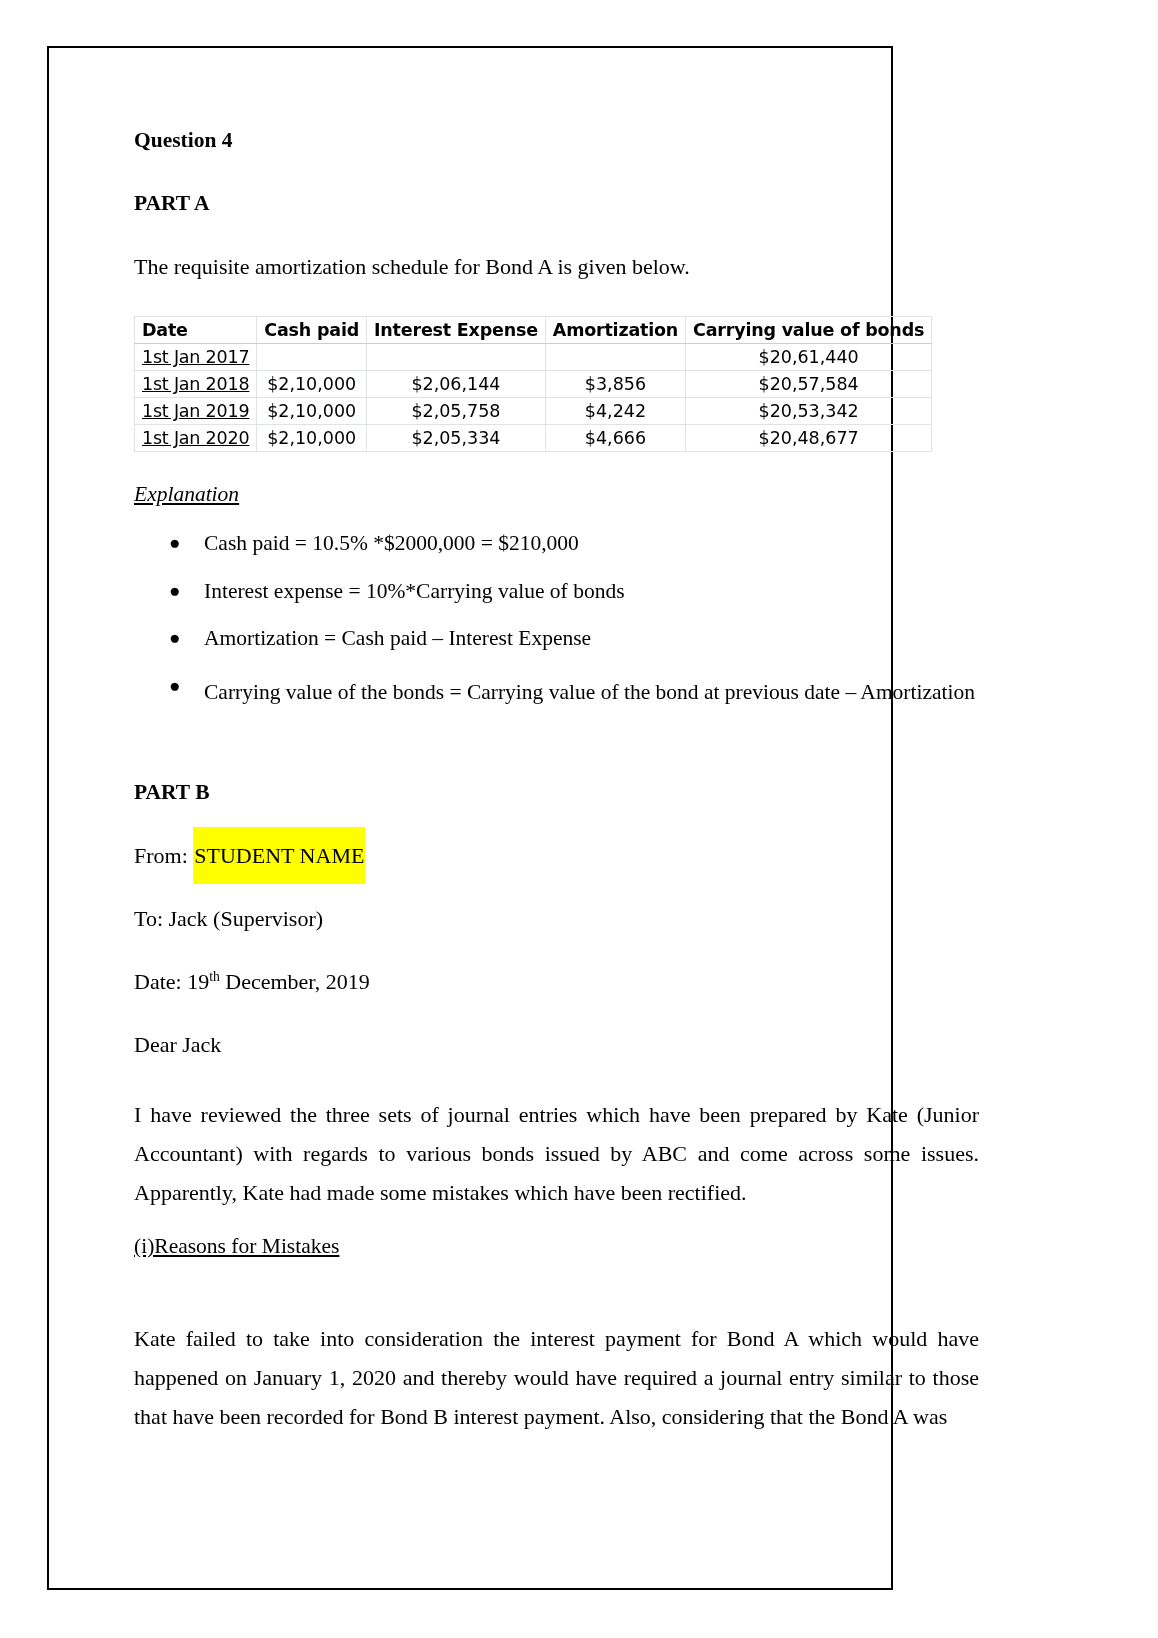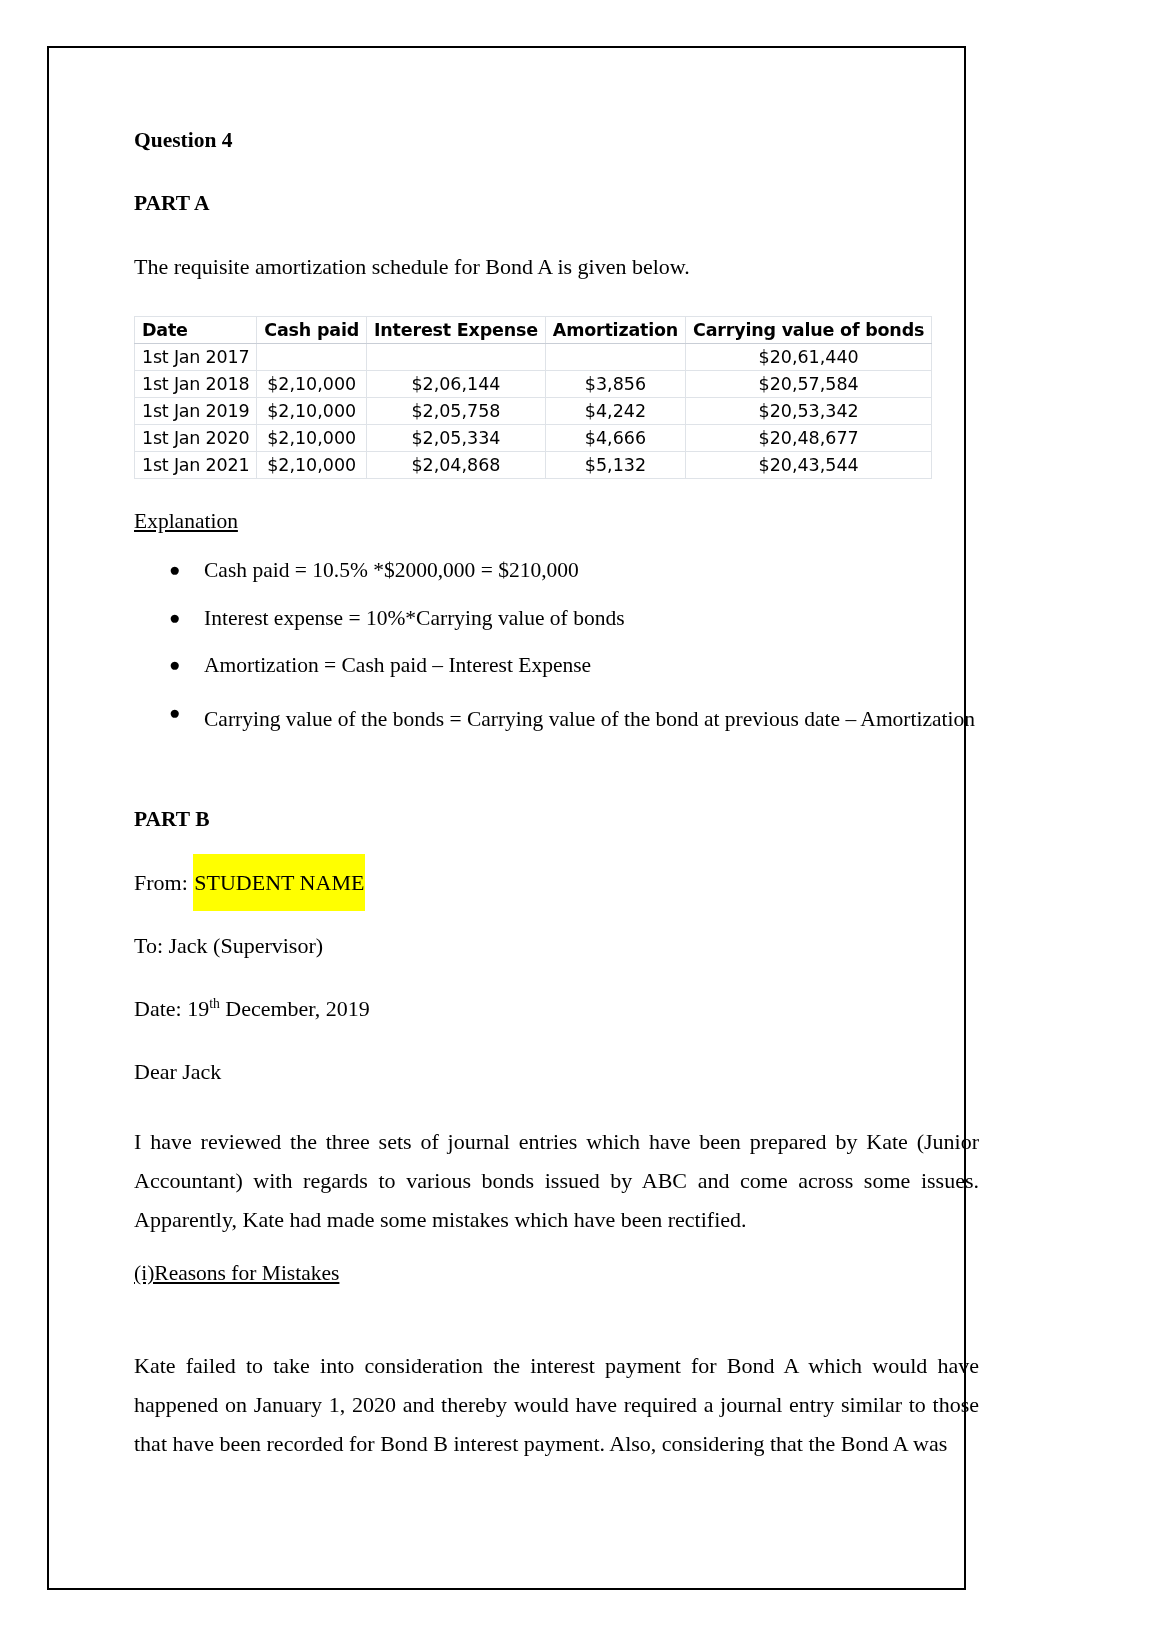--- a/index.html
+++ b/index.html
@@ -12,21 +12,21 @@
     height: 1638px;
     font-family: "Liberation Serif", "DejaVu Serif", serif;
     color: #000000;
     overflow: hidden;
   }
 
   .page-sheet {
     position: absolute;
     left: 47px;
     top: 46px;
-    width: 919px;
+    width: 846px;
     height: 1544px;
     border: 2px solid #000000;
     box-sizing: border-box;
     background: #ffffff;
   }
 
   .page-body {
     position: absolute;
     left: 85px;
     top: 80px;
@@ -46,20 +46,21 @@
     margin: 0 0 36px 0;
     text-align: justify;
   }
 
   .doc-para.flow {
     line-height: 1.78;
     margin-bottom: 22px;
   }
 
   .section-label {
+    font-style: italic;
     text-decoration: underline;
     font-size: 21.5px;
     margin: 0 0 24px 0;
     display: block;
   }
 
   .sub-label {
     text-decoration: underline;
     font-size: 21.5px;
     margin: 0 0 30px 0;
@@ -127,20 +128,21 @@
   }
   table.amort thead th {
     font-weight: bold;
     text-align: left;
     border-bottom: 1px solid #c9ced6;
     letter-spacing: -0.2px;
   }
   table.amort td.date-cell {
     text-align: right;
     letter-spacing: -0.2px;
+    text-decoration: underline;
   }
   table.amort td.num-cell {
     text-align: center;
   }
   table.amort col.c-date   { width: 120px; }
   table.amort col.c-cash   { width: 92px; }
   table.amort col.c-int    { width: 158px; }
   table.amort col.c-amort  { width: 130px; }
   table.amort col.c-carry  { width: 212px; }
 
@@ -198,27 +200,20 @@
             <td class="num-cell">$4,242</td>
             <td class="num-cell">$20,53,342</td>
           </tr>
           <tr>
             <td class="date-cell">1st Jan 2020</td>
             <td class="num-cell">$2,10,000</td>
             <td class="num-cell">$2,05,334</td>
             <td class="num-cell">$4,666</td>
             <td class="num-cell">$20,48,677</td>
           </tr>
-          <tr>
-            <td class="date-cell">1st Jan 2021</td>
-            <td class="num-cell">$2,10,000</td>
-            <td class="num-cell">$2,04,868</td>
-            <td class="num-cell">$5,132</td>
-            <td class="num-cell">$20,43,544</td>
-          </tr>
         </tbody>
       </table>
     </div>
 
     <span class="section-label">Explanation</span>
 
     <ul class="bullets">
       <li>
         <span class="bullet-dot">●</span>
         <span>Cash paid = 10.5% *$2000,000 = $210,000</span>

